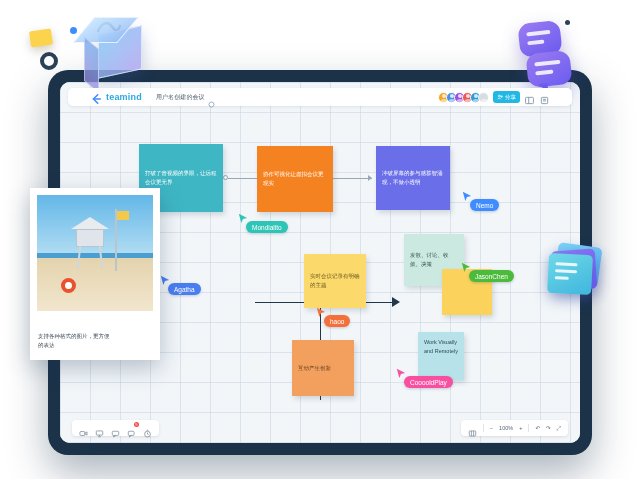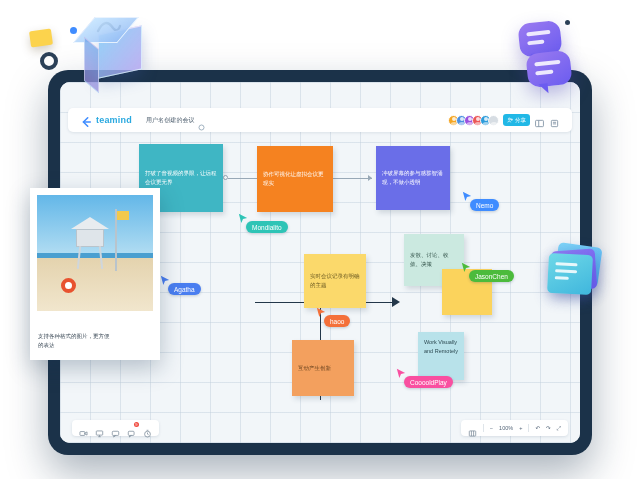--- a/index.html
+++ b/index.html
@@ -32,28 +32,27 @@
     background-color: #f2f6f9;
     background-image:
       linear-gradient(to right, rgba(190,205,218,.45) 1px, transparent 1px),
       linear-gradient(to bottom, rgba(190,205,218,.45) 1px, transparent 1px);
     background-size: 30px 30px;
   }
 
   
   .topbar {
     position: absolute; left: 8px; top: 6px;
-    width: 504px; height: 24px;
+    width: 504px; height: 18px;
     background: #ffffff;
     border-radius: 5px;
     display: flex; align-items: center;
     box-shadow: 0 1px 3px rgba(20,50,80,.10);
-    padding: 0 12px;
+    padding: 0 22px;
     z-index: 30;
-    margin-top: 20px;
   }
   .back-icon { width: 12px; height: 12px; color: #3f8cff; flex: 0 0 auto; margin-right: 4px; }
   .brand {
     font-size: 9px; font-weight: bold; color: #2aa9e0;
     letter-spacing: .2px; margin-right: 14px;
   }
   .doc-title {
     font-size: 6px; color: #4a5b6b; letter-spacing: .1px;
     white-space: nowrap;
   }

